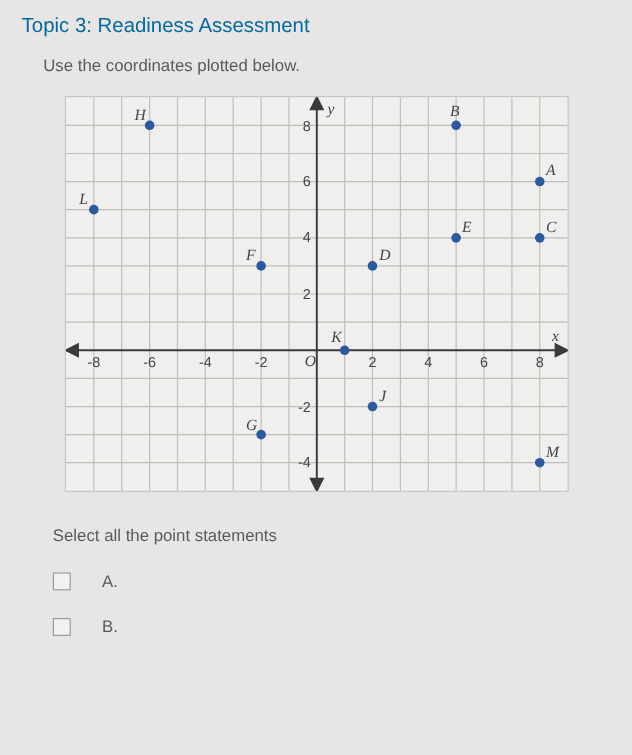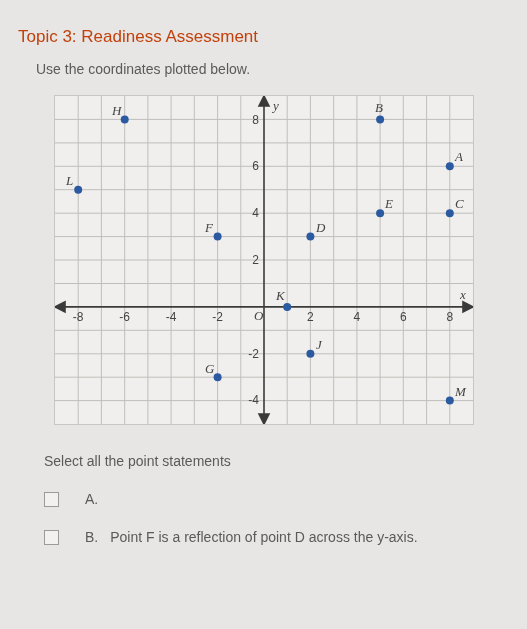--- a/index.html
+++ b/index.html
@@ -7,23 +7,22 @@
     width: 527px;
     height: 629px;
     background: #e8e6e4;
     font-family: Arial, Helvetica, sans-serif;
     color: #5a5a5a;
     overflow: hidden;
     padding: 12px 18px;
   }
   .title {
     font-size: 17px;
-    color: #c2410c;
+    color: #0369a1;
     margin-bottom: 14px;
-    margin-top: 15px;
   }
   .instruction {
     font-size: 14px;
     font-weight: normal;
     color: #5a5a5a;
     margin-left: 18px;
     margin-bottom: 18px;
   }
   .graph-wrap {
     width: 420px;
@@ -199,14 +198,13 @@
 <div class="prompt">Select all the point statements</div>
 
 <div class="option-row">
   <div class="checkbox"></div>
   <span class="opt-letter">A.</span>
 </div>
 
 <div class="option-row">
   <div class="checkbox"></div>
   <span class="opt-letter">B.</span>
-  <span>Point F is a reflection of point D across the y-axis.</span>
 </div>
 
 </body></html>

